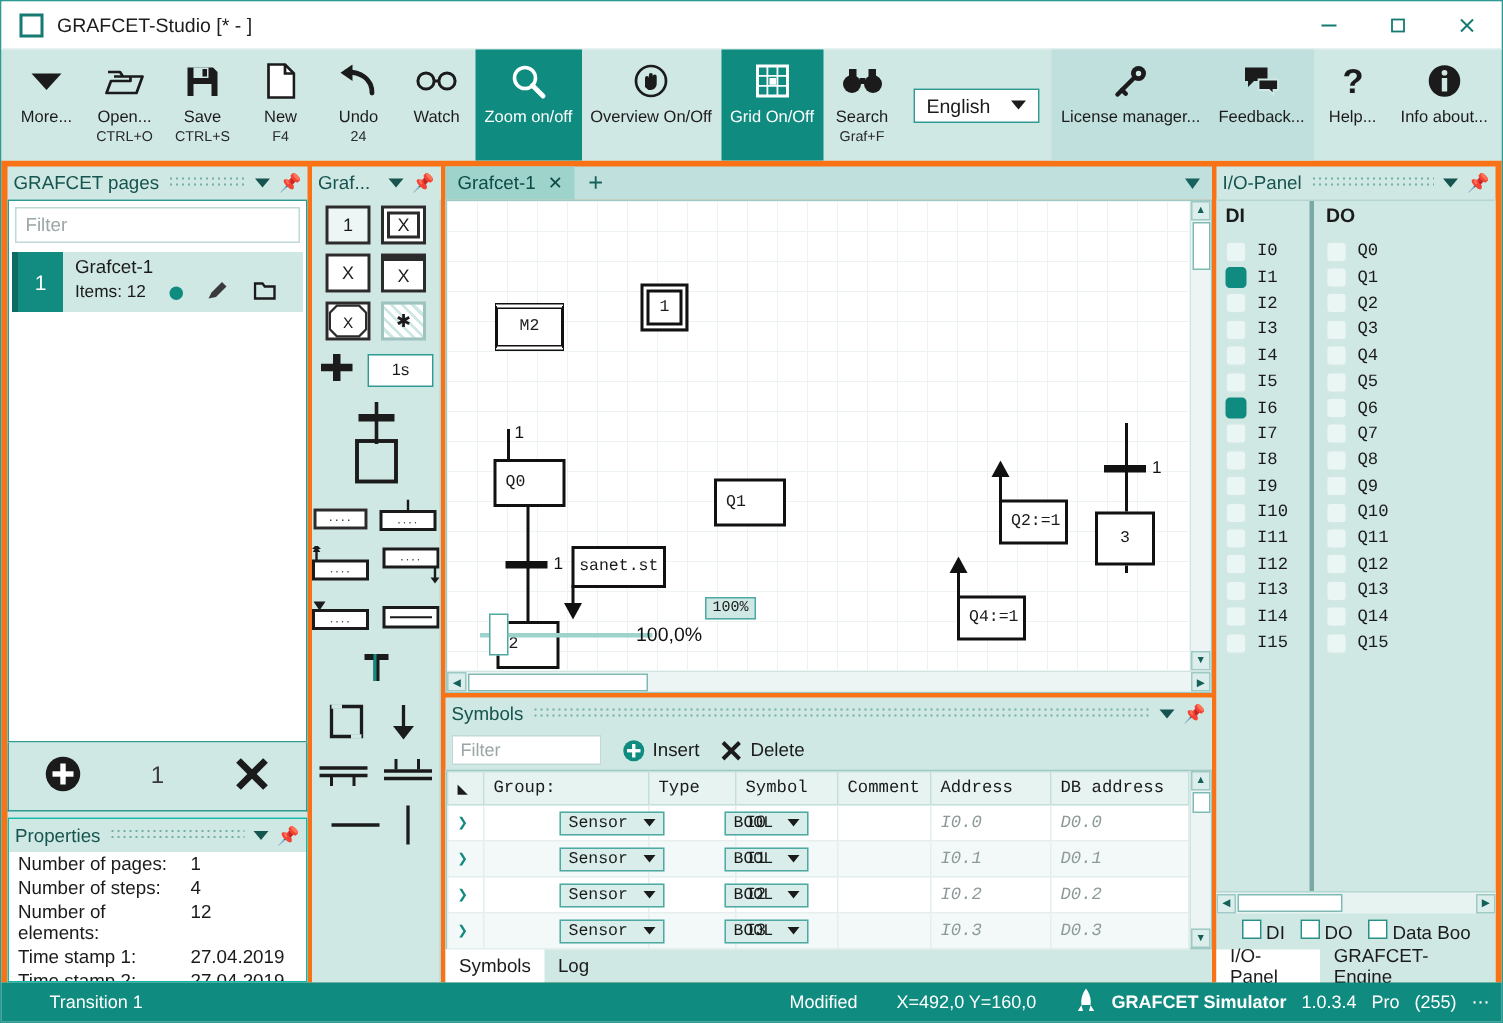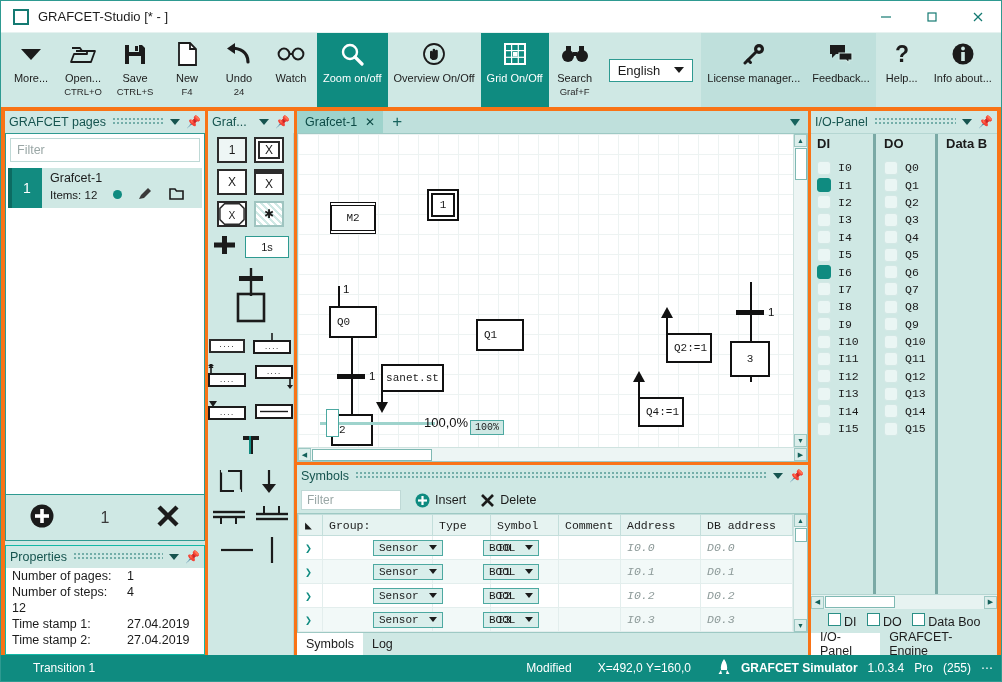--- a/index.html
+++ b/index.html
@@ -448,20 +448,21 @@
         </div>
         <div class="prow">
           <span class="k">Number of pages:</span>
           <span class="v">1</span>
         </div>
         <div class="prow">
           <span class="k">Number of steps:</span>
           <span class="v">4</span>
         </div>
         <div class="prow">
+          <span class="k">Number of elements:</span>
           <span class="v">12</span>
         </div>
         <div class="prow">
           <span class="k">Time stamp 1:</span>
           <span class="v">27.04.2019</span>
         </div>
         <div class="prow">
           <span class="k">Time stamp 2:</span>
           <span class="v">27.04.2019</span>
         </div>
@@ -681,21 +682,21 @@
                 </svg>
 
               <div class="vline" style="left:452px; top:148px; height:100px;"></div>
               <div class="tbar" style="left:438px; top:176px; width:28px;"></div>
               <div class="lbl-s" style="left:470px; top:172px;">1</div>
               <div class="node stepbox" style="left:432px; top:207px; width:40px; height:36px; justify-content:center; padding-left:0;">3</div>
 
               <div class="slider" style="left:22px; top:288px; width:115px;"></div>
               <div class="slider-knob" style="left:28px; top:275px;"></div>
               <div class="lbl-s" style="left:126px; top:281px; font-size:13px;">100,0%</div>
-              <div class="zoomchip" style="left:172px; top:286px;text-align:center;">100%</div>
+              <div class="zoomchip" style="left:172px; top:264px;text-align:center;">100%</div>
             </div>
 
             <div class="vscroll">
               <div class="sb-arrow">▲</div>
               <div class="sb-thumb-v"></div>
               <div style="flex:1"></div>
               <div class="sb-arrow">▼</div>
             </div>
           </div>
           <div class="hscroll">
@@ -972,23 +973,20 @@
             <div class="io-item">
                 <span class="io-led"></span>
                 <span class="io-name">Q14</span>
               </div>
             <div class="io-item">
                 <span class="io-led"></span>
                 <span class="io-name">Q15</span>
               </div>
           </div>
 
-          <div class="io-col db">
-            <div class="io-hdr">Data B</div>
-          </div>
         </div>
 
         <div class="io-hscroll">
           <div class="sb-arrow">◀</div>
           <div class="sb-thumb-h" style="width:70px"></div>
           <div class="sb-track-h"></div>
           <div class="sb-arrow">▶</div>
         </div>
 
         <div class="io-checks">

